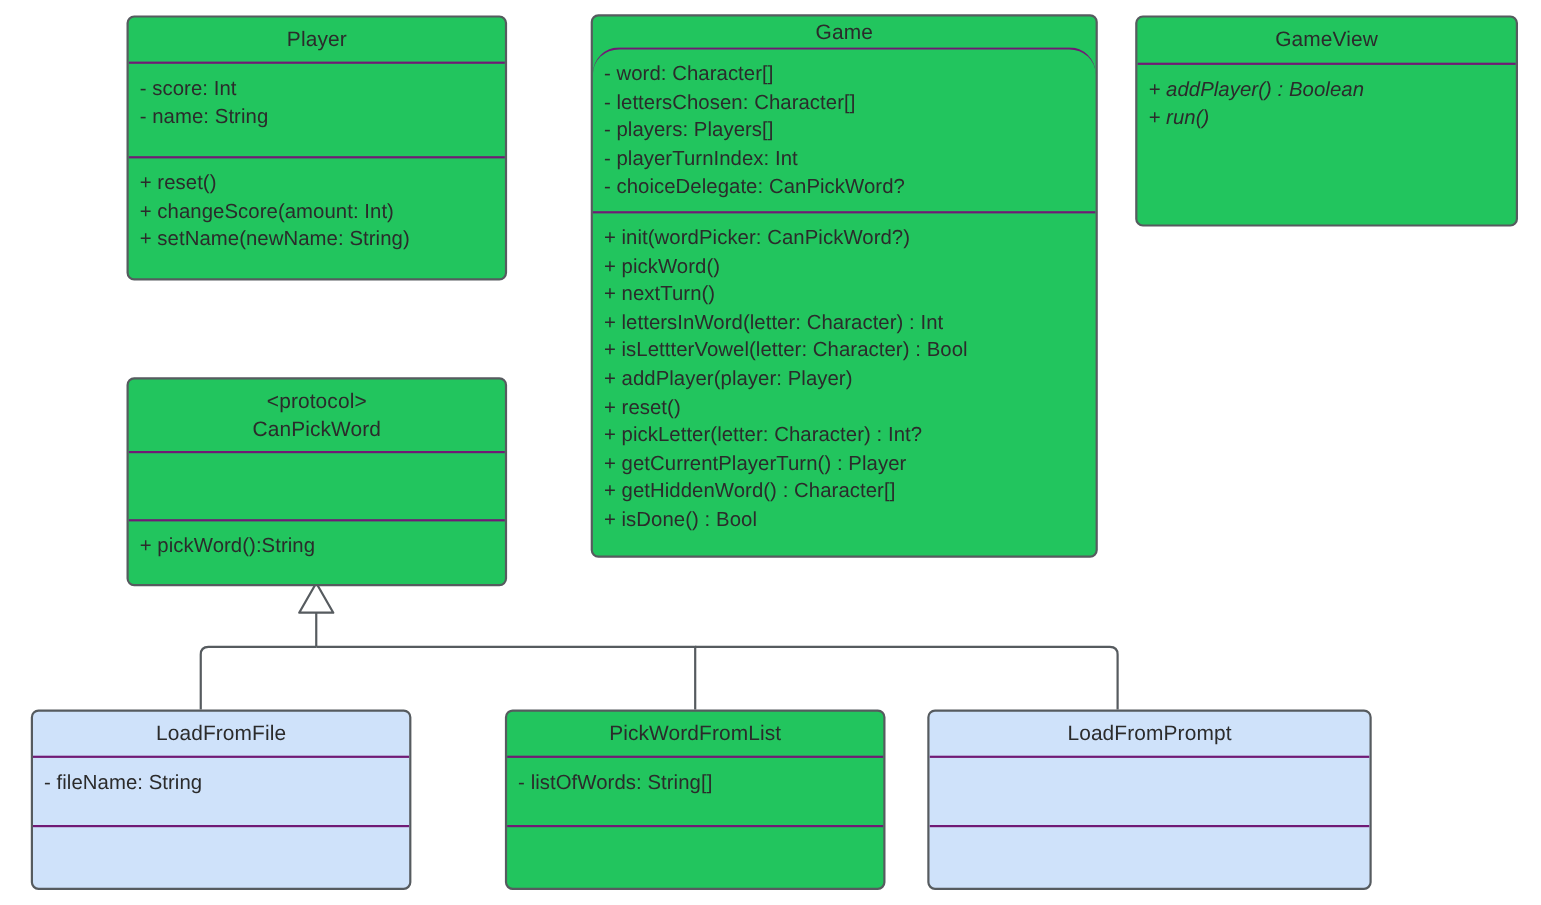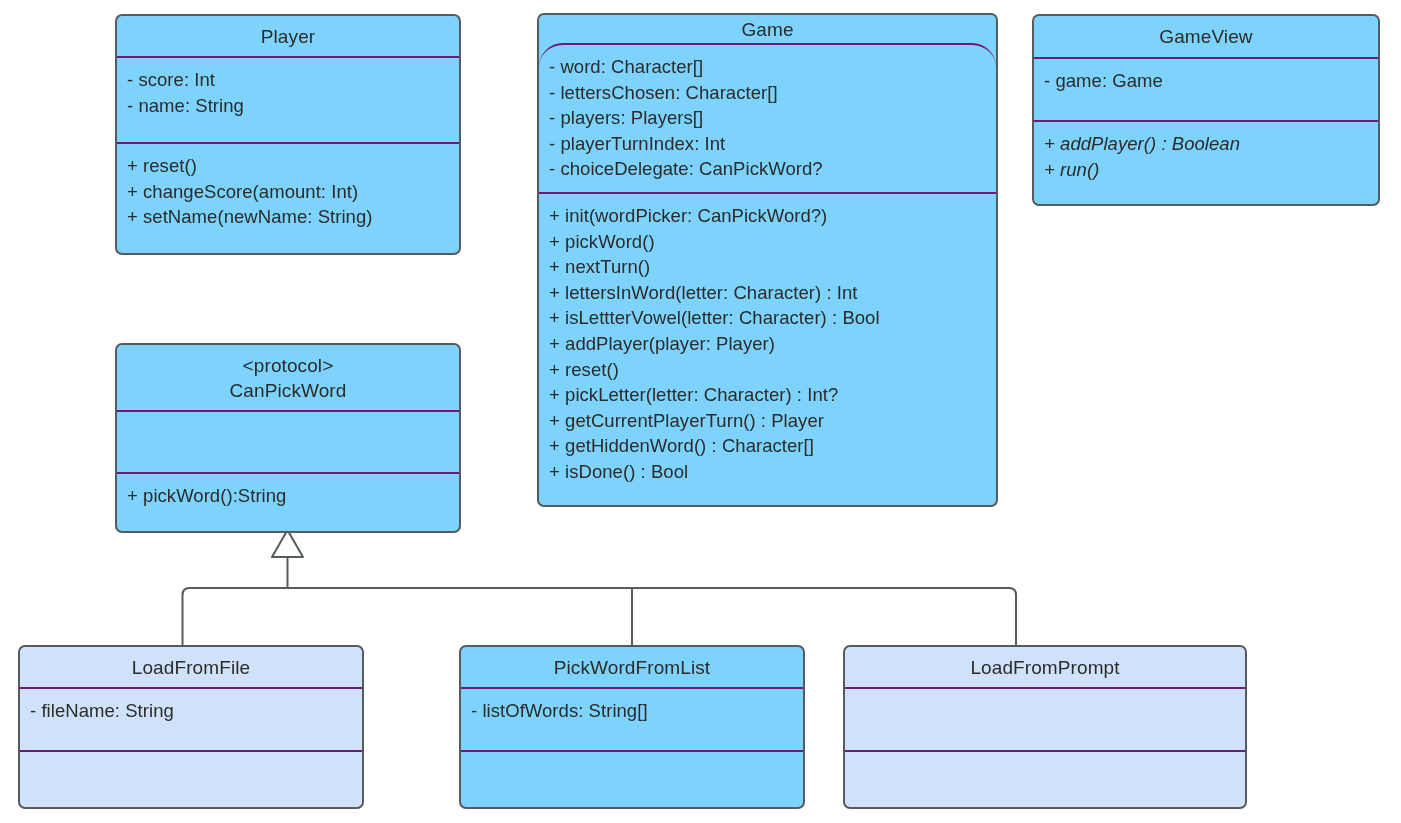--- a/index.html
+++ b/index.html
@@ -27,21 +27,21 @@
     width: 1401px;
     height: 823px;
     pointer-events: none;
   }
   
   .uml-class {
     position: absolute;
     box-sizing: border-box;
     border: 2px solid #565b5f;
     border-radius: 7px;
-    background: #7dd3fc;
+    background: #22c55e;
     overflow: hidden;
   }
   .uml-class.filled {
     background: #cfe2fa;
   }
   .compartment {
     box-sizing: border-box;
     position: relative;
   }
   .compartment + .compartment {
@@ -128,41 +128,38 @@
       <div class="member">+ getCurrentPlayerTurn() : Player</div>
       <div class="member">+ getHiddenWord() : Character[]</div>
       <div class="member">+ isDone() : Bool</div>
     </div>
   </div>
 
   <div class="uml-class" style="left:1032px; top:14px; width:348px; height:192px;">
     <div class="compartment cls-title" style="height:41px;">
       <span>GameView</span>
     </div>
-    <div class="compartment cls-body" style="height:63px;">
-      <div class="member">- game: Game</div>
-    </div>
     <div class="compartment cls-body" style="height:88px;font-style:italic;">
       <div class="member">+ addPlayer() : Boolean</div>
       <div class="member">+ run()</div>
     </div>
   </div>
 
   <div class="uml-class" style="left:115px; top:343px; width:346px; height:190px;">
     <div class="compartment cls-title" style="height:65px;">
       <span class="stereotype">&lt;protocol&gt;</span>
       <span>CanPickWord</span>
     </div>
     <div class="compartment cls-body empty-compartment" style="height:62px;"></div>
     <div class="compartment cls-body" style="height:63px;">
       <div class="member">+ pickWord():String</div>
     </div>
   </div>
 
-  <div class="uml-class filled" style="left:18px; top:645px; width:346px; height:164px;">
+  <div class="uml-class filled" style="left:28px; top:645px; width:346px; height:164px;">
     <div class="compartment cls-title" style="height:40px;">
       <span>LoadFromFile</span>
     </div>
     <div class="compartment cls-body" style="height:63px;">
       <div class="member">- fileName: String</div>
     </div>
     <div class="compartment cls-body empty-compartment" style="height:61px;"></div>
   </div>
 
   <div class="uml-class" style="left:459px; top:645px; width:346px; height:164px;">

